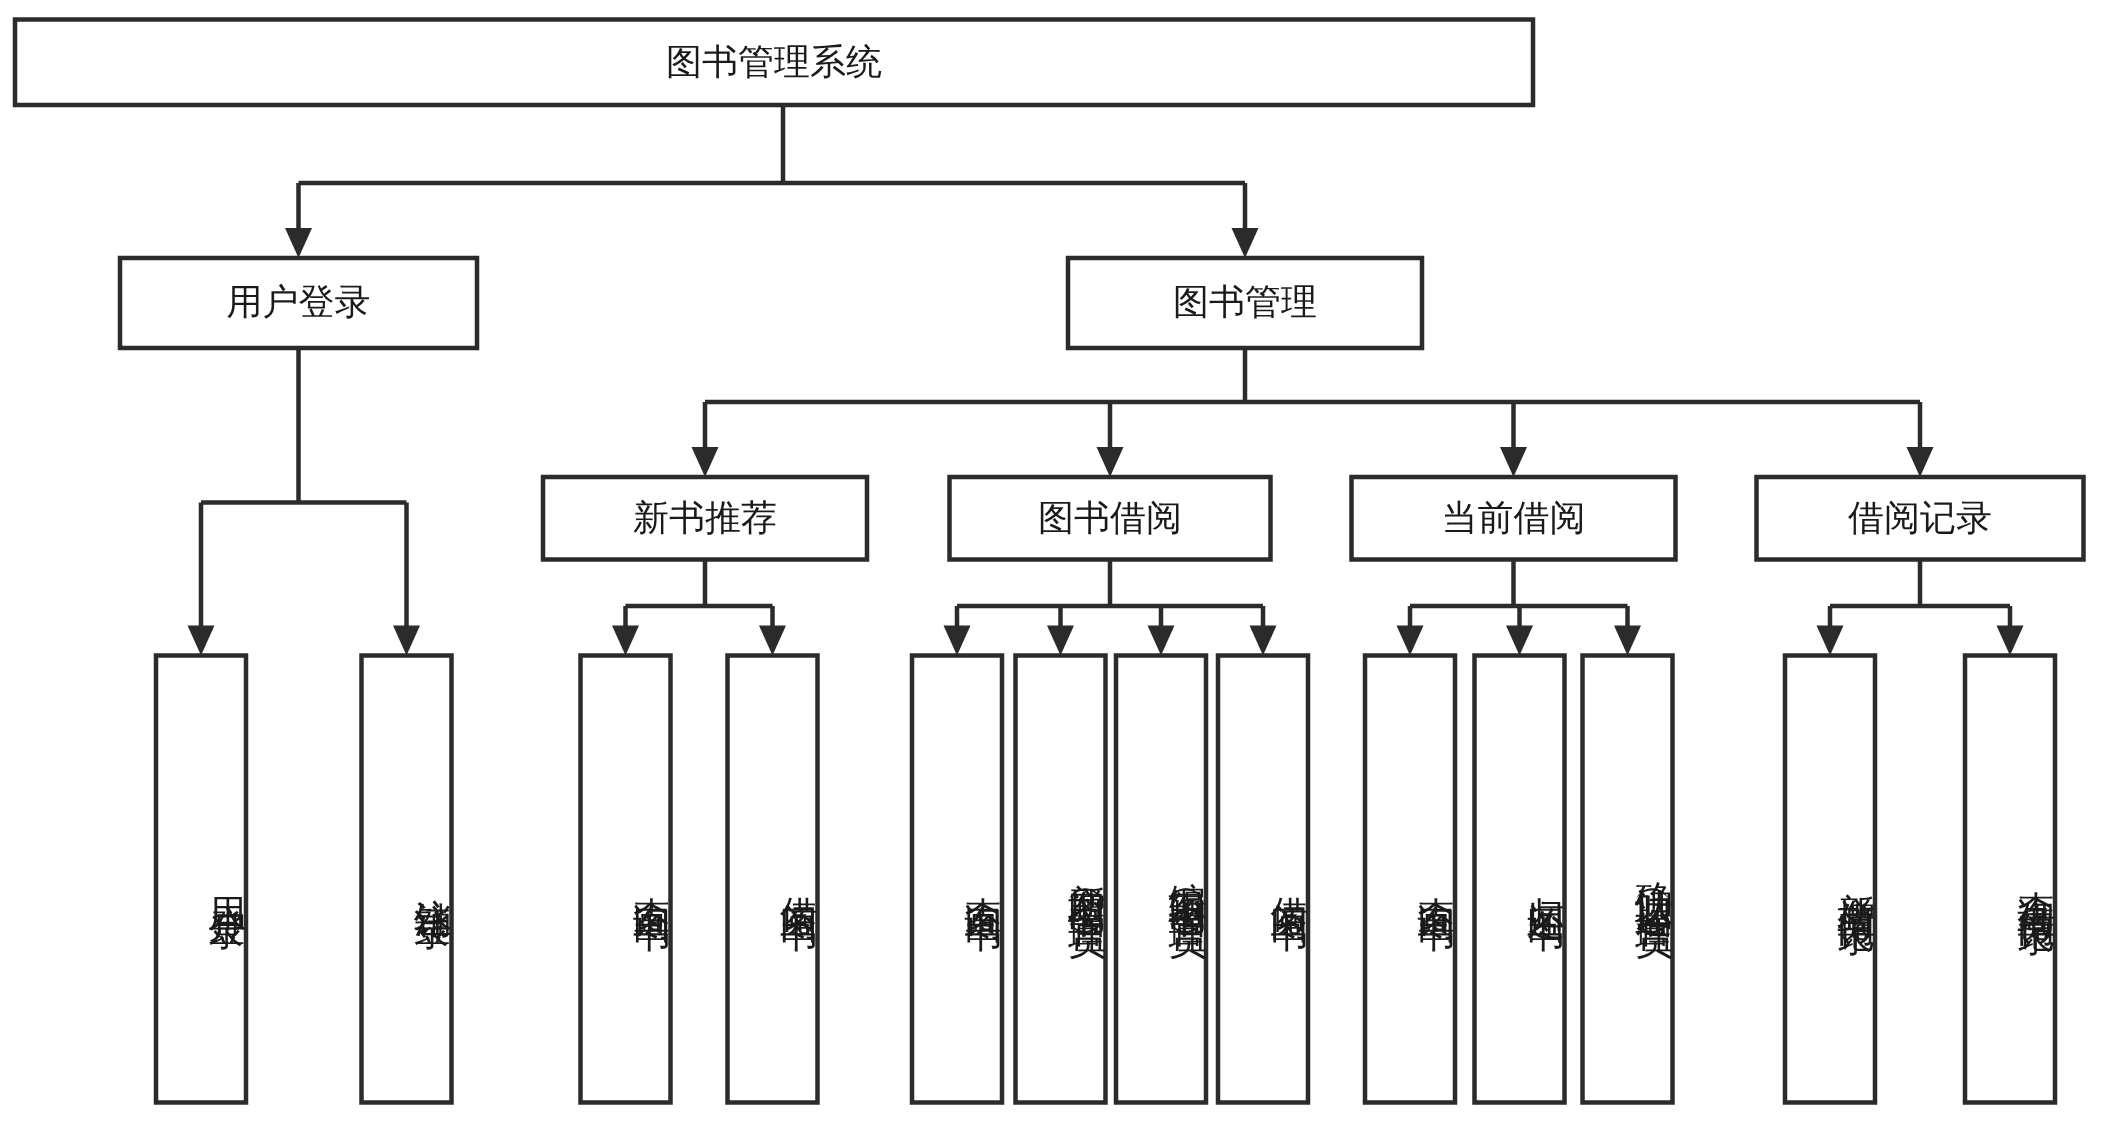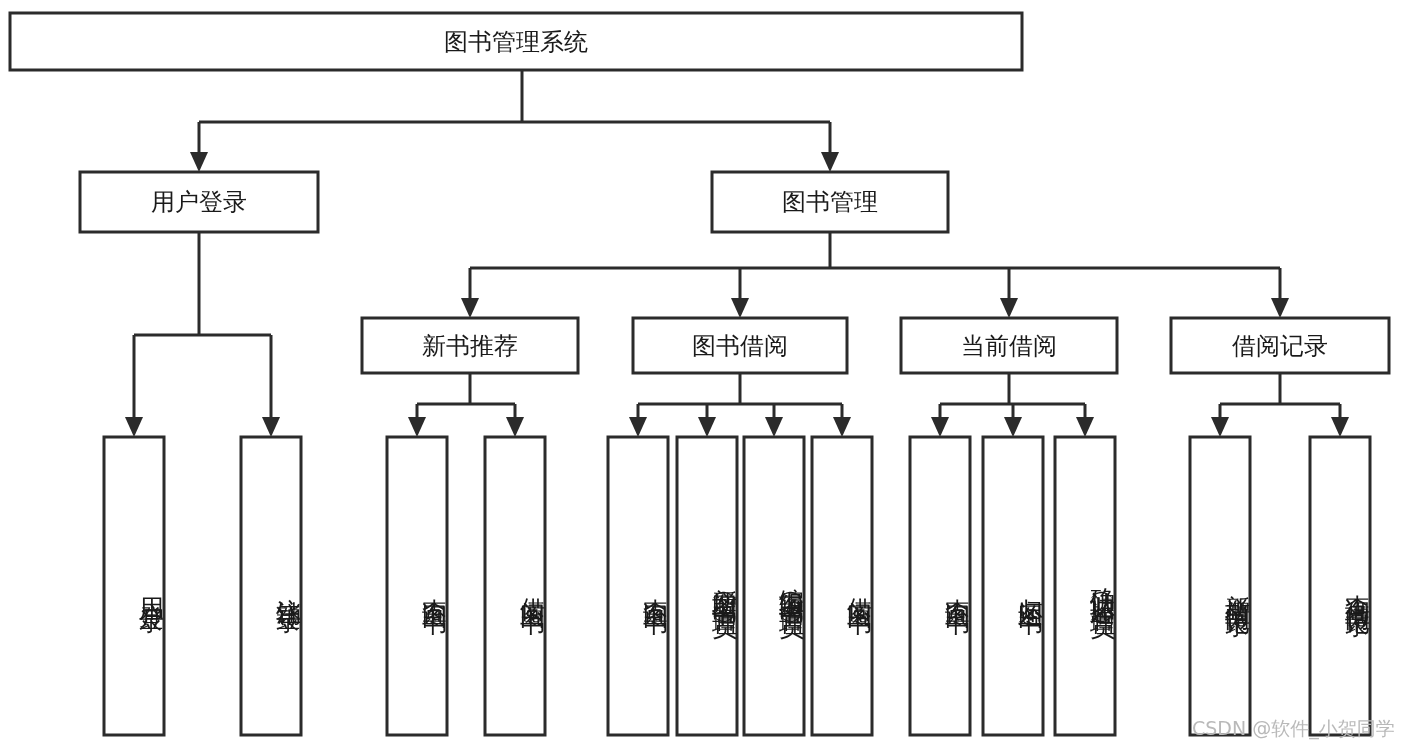--- a/index.html
+++ b/index.html
@@ -199,15 +199,14 @@
         <span>确认归还（管理员）</span>
       </div>
       <div class="node-label-v" style="left: 1190px; top: 443px; width: 60px; height: 286px;">
         <span>新增借阅记录</span>
       </div>
       <div class="node-label-v" style="left: 1310px; top: 443px; width: 60px; height: 286px;">
         <span>查询借阅记录</span>
       </div>
     </div>
 
-  <div class="watermark" style="left: 1192px; top: 716px;">CSDN @软件_小贺同学</div>
 
 </div>
 
 </body></html>

